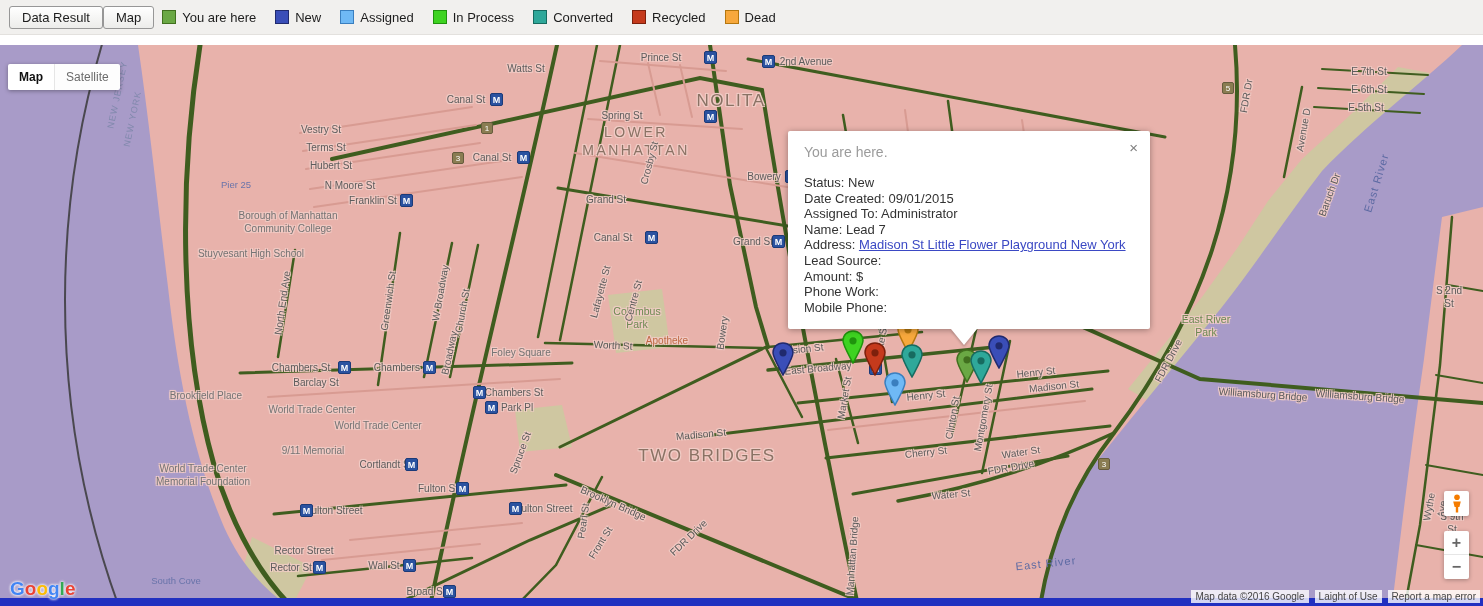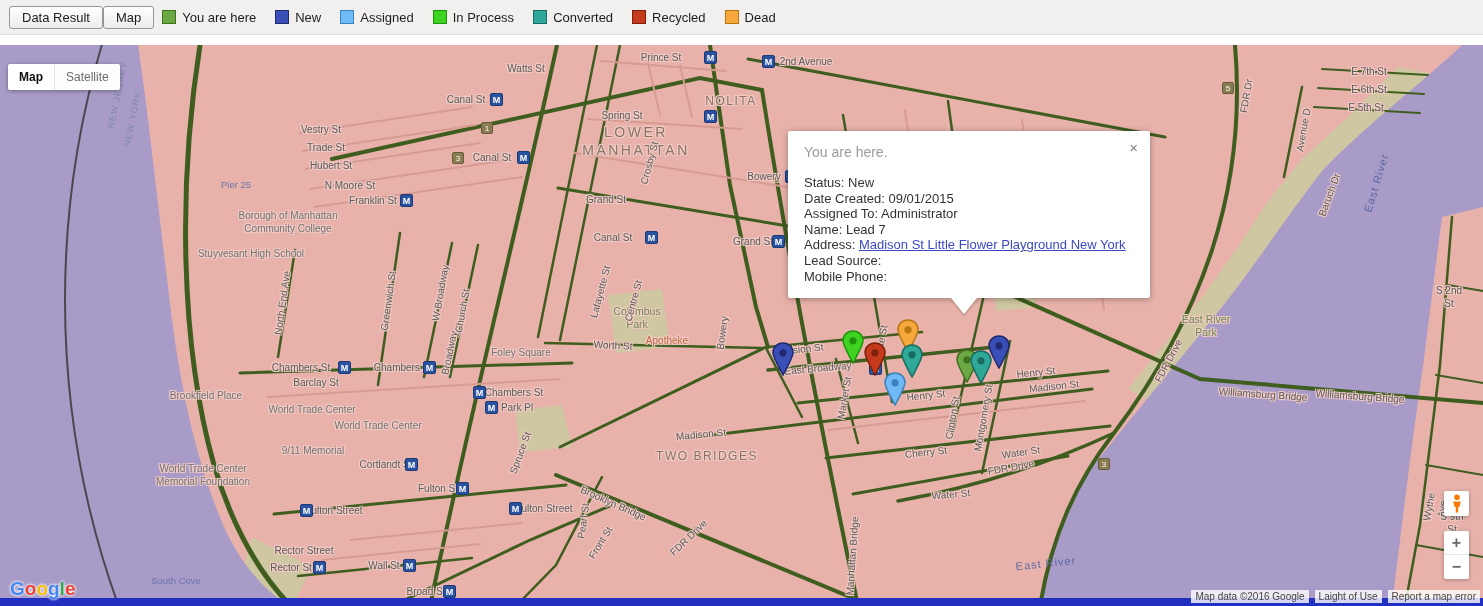--- a/index.html
+++ b/index.html
@@ -16,21 +16,21 @@
 
   
   #map{position:absolute;top:45px;left:0;width:1483px;height:561px;overflow:hidden;background:#e8b2ab;cursor:grab}
   #map svg.base{position:absolute;left:0;top:0;z-index:0}
   .layer{position:absolute;inset:0;z-index:5;pointer-events:none}
 
   .mlabel{position:absolute;white-space:pre-line;text-align:center;line-height:1.25;pointer-events:none;
     text-shadow:1px 1px 0 #f1ccc6,-1px -1px 0 #f1ccc6,1px -1px 0 #f1ccc6,-1px 1px 0 #f1ccc6,0 0 3px #f1ccc6}
   .st{font-size:10px;color:#5c5c5c}
   .ar{font-size:14px;color:#8a7264;letter-spacing:2.5px}
-  .ar2{font-size:12px;color:#8a7264;letter-spacing:1.5px}
+  .ar2{font-size:17px;color:#8a7264;letter-spacing:1.5px}
   .wa{font-size:11px;color:#5d6aa3;letter-spacing:1px;text-shadow:none}
   .wa2{font-size:9.5px;color:#6974aa;text-shadow:none}
   .bd{font-size:9px;color:#8289ad;letter-spacing:1px;text-shadow:none}
   .pk{font-size:10.5px;color:#6d8a52}
   .poi{font-size:10px;color:#bf6a45}
   .civ{font-size:10px;color:#747474}
 
   .m-ico{position:absolute;width:13px;height:13px;margin:-7px 0 0 -7px;background:#2a52a0;border:1px solid #1b3a78;color:#fff;font-size:9px;font-weight:bold;display:flex;align-items:center;justify-content:center;border-radius:2px;pointer-events:none}
   .shield{position:absolute;width:12px;height:12px;margin:-6px 0 0 -6px;background:#8a7d52;border:1px solid #665c3d;color:#fff;font-size:8px;display:flex;align-items:center;justify-content:center;border-radius:2px;pointer-events:none}
 
@@ -215,21 +215,21 @@
       <div class="mlabel civ" style="left: 203px; top: 430px; transform: translate(-50%, -50%) rotate(0deg);">World Trade Center
 Memorial Foundation</div>
       <div class="mlabel civ" style="left: 288px; top: 177px; transform: translate(-50%, -50%) rotate(0deg);">Borough of Manhattan
 Community College</div>
       <div class="mlabel civ" style="left: 251px; top: 209px; transform: translate(-50%, -50%) rotate(0deg);">Stuyvesant High School</div>
       <div class="mlabel st" style="left: 661px; top: 13px; transform: translate(-50%, -50%) rotate(0deg);">Prince St</div>
       <div class="mlabel st" style="left: 806px; top: 17px; transform: translate(-50%, -50%) rotate(0deg);">2nd Avenue</div>
       <div class="mlabel st" style="left: 526px; top: 24px; transform: translate(-50%, -50%) rotate(0deg);">Watts St</div>
       <div class="mlabel st" style="left: 622px; top: 71px; transform: translate(-50%, -50%) rotate(0deg);">Spring St</div>
       <div class="mlabel st" style="left: 321px; top: 85px; transform: translate(-50%, -50%) rotate(0deg);">Vestry St</div>
-      <div class="mlabel st" style="left: 326px; top: 103px; transform: translate(-50%, -50%) rotate(0deg);">Trade St</div>
+      <div class="mlabel st" style="left: 326px; top: 103px; transform: translate(-50%, -50%) rotate(0deg);">Terms St</div>
       <div class="mlabel st" style="left: 331px; top: 121px; transform: translate(-50%, -50%) rotate(0deg);">Hubert St</div>
       <div class="mlabel st" style="left: 466px; top: 55px; transform: translate(-50%, -50%) rotate(0deg);">Canal St</div>
       <div class="mlabel st" style="left: 492px; top: 113px; transform: translate(-50%, -50%) rotate(0deg);">Canal St</div>
       <div class="mlabel st" style="left: 613px; top: 193px; transform: translate(-50%, -50%) rotate(0deg);">Canal St</div>
       <div class="mlabel st" style="left: 350px; top: 141px; transform: translate(-50%, -50%) rotate(0deg);">N Moore St</div>
       <div class="mlabel st" style="left: 373px; top: 156px; transform: translate(-50%, -50%) rotate(0deg);">Franklin St</div>
       <div class="mlabel st" style="left: 764px; top: 132px; transform: translate(-50%, -50%) rotate(0deg);">Bowery</div>
       <div class="mlabel st" style="left: 606px; top: 155px; transform: translate(-50%, -50%) rotate(0deg);">Grand St</div>
       <div class="mlabel st" style="left: 753px; top: 197px; transform: translate(-50%, -50%) rotate(0deg);">Grand St</div>
       <div class="mlabel st" style="left: 650px; top: 118px; transform: translate(-50%, -50%) rotate(-75deg);">Crosby St</div>
@@ -360,20 +360,22 @@
   <div class="info-window">
     <div class="iw-title">You are here.</div>
     <div class="iw-close">×</div>
     <div id="iw-body">
         <div class="iw-line">Status: New</div>
         <div class="iw-line">Date Created: 09/01/2015</div>
         <div class="iw-line">Assigned To: Administrator</div>
         <div class="iw-line">Name: Lead 7</div>
         <div class="iw-line">Address: <a class="iw-link">Madison St Little Flower Playground New York</a></div>
         <div class="iw-line">Lead Source:</div>
+        <div class="iw-line">Amount: $</div>
+        <div class="iw-line">Phone Work:</div>
         <div class="iw-line">Mobile Phone:</div>
       </div>
     <div class="iw-tail"></div>
   </div>
 
   <div class="pegman">
     <svg width="12" height="19">
       <circle cx="6" cy="3.2" r="2.8" fill="#f57c00"></circle>
       <path d="M2.2,7.5 h7.6 l-1.4,5.5 h-1.2 v5.5 h-2.4 v-5.5 h-1.2 z" fill="#f57c00"></path>
     </svg>

